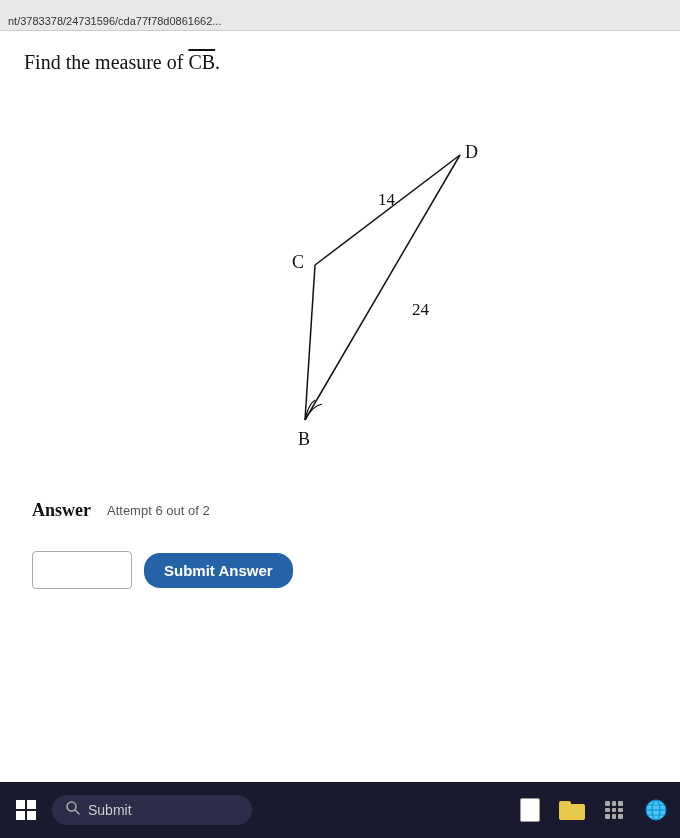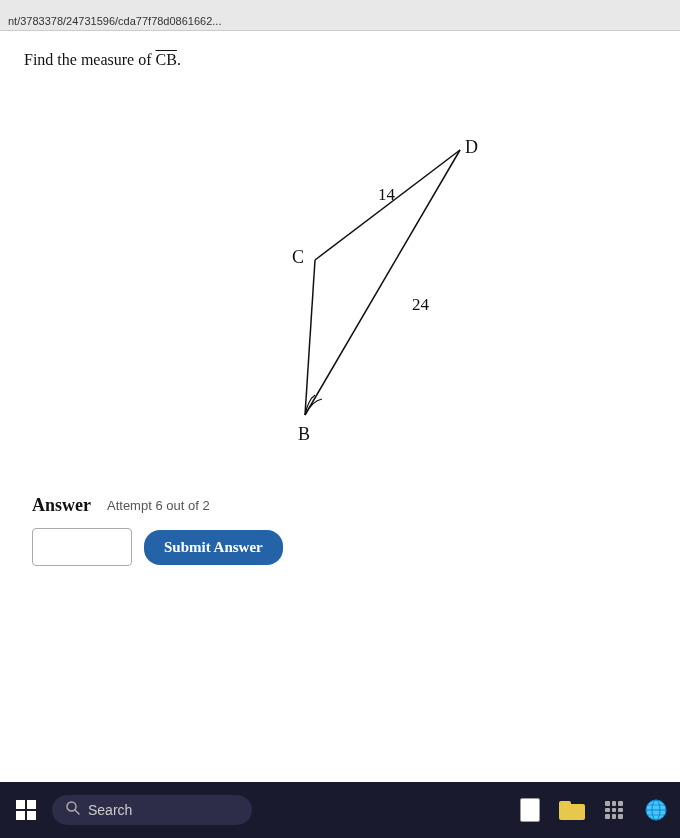--- a/index.html
+++ b/index.html
@@ -31,21 +31,21 @@
       position: relative;
       padding: 20px 24px 20px 24px;
     }
 
     
     #question-area {
       margin-bottom: 16px;
     }
 
     #question-text {
-      font-size: 16px;
+      font-size: 20px;
       color: #111;
       font-family: 'Times New Roman', Times, serif;
     }
 
     #question-text .overline {
       text-decoration: overline;
     }
 
     
     #diagram-area {
@@ -59,21 +59,21 @@
     
     #answer-section {
       margin-top: 30px;
       padding: 0 8px;
     }
 
     #answer-label-row {
       display: flex;
       align-items: center;
       gap: 16px;
-      margin-bottom: 12px;
+      margin-bottom: 30px;
     }
 
     #answer-label {
       font-size: 18px;
       font-weight: bold;
       font-family: 'Times New Roman', Times, serif;
       color: #111;
     }
 
     #attempt-text {
@@ -101,21 +101,21 @@
 
     #submit-btn {
       background: #2563a8;
       color: white;
       border: none;
       border-radius: 16px;
       padding: 9px 20px;
       font-size: 15px;
       font-weight: bold;
       cursor: pointer;
-      font-family: Liberation Serif, serif;
+      font-family: Liberation Sans, sans-serif;
     }
 
     
     #taskbar {
       position: absolute;
       bottom: 0;
       left: 0;
       width: 680px;
       height: 56px;
       background: #1a1a2e;
@@ -274,21 +274,21 @@
     </div>
   </div>
 
   <div id="search-bar">
     <div id="search-icon-wrap">
       <svg width="14" height="14" viewBox="0 0 14 14" fill="none">
         <circle cx="5.5" cy="5.5" r="4.5" stroke="#aaa" stroke-width="1.5"></circle>
         <line x1="9" y1="9" x2="13" y2="13" stroke="#aaa" stroke-width="1.5" stroke-linecap="round"></line>
       </svg>
     </div>
-    <span id="search-text">Search</span>
+    <span id="search-text">Submit</span>
   </div>
 
   <div id="taskbar-right">
 
     <div class="taskbar-icon">
       <div class="white-rect"></div>
     </div>
 
     <div class="taskbar-icon">
       <svg width="26" height="22" viewBox="0 0 26 22">

